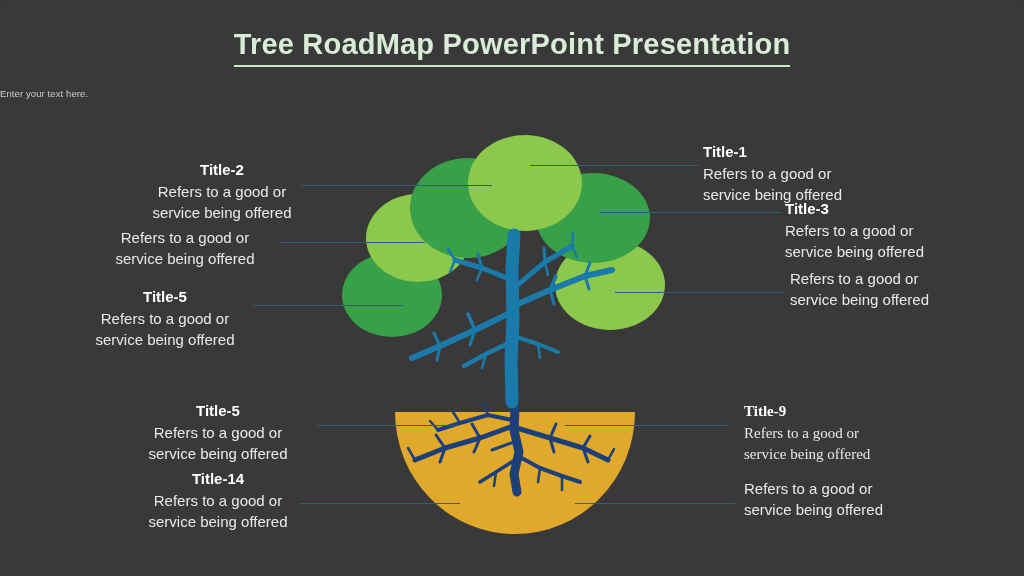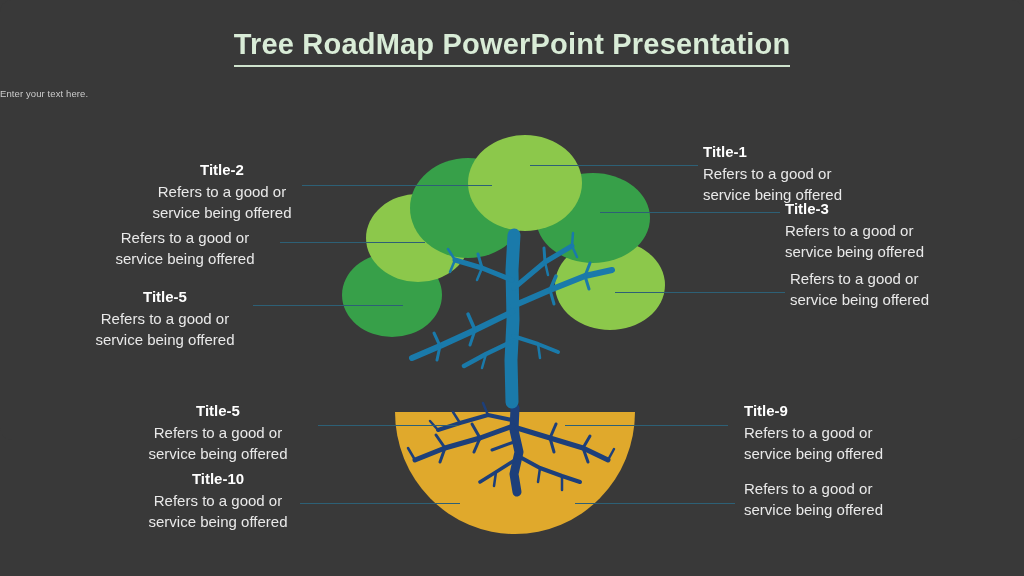--- a/index.html
+++ b/index.html
@@ -209,21 +209,21 @@
 
   <div class="callout right" style="left:785px; top:200px; width:140px;">
     <p class="c-title">Title-3</p>
     <p class="c-desc">Refers to a good or service being offered</p>
   </div>
 
   <div class="callout right" style="left:790px; top:269px; width:140px;">
     <p class="c-desc">Refers to a good or service being offered</p>
   </div>
 
-  <div class="callout right" style="left:744px; top:402px; width:140px;">
+  <div class="callout right" style="left:744px; top:402px; width:140px;font-family:Liberation Serif, serif;">
     <p class="c-title">Title-9</p>
     <p class="c-desc">Refers to a good or service being offered</p>
   </div>
 
   <div class="callout right" style="left:744px; top:479px; width:140px;">
     <p class="c-desc">Refers to a good or service being offered</p>
   </div>
 
   <div class="callout left" style="left:152px; top:161px; width:140px;">
     <p class="c-title">Title-2</p>
@@ -238,17 +238,17 @@
     <p class="c-title">Title-5</p>
     <p class="c-desc">Refers to a good or service being offered</p>
   </div>
 
   <div class="callout left" style="left:148px; top:402px; width:140px;">
     <p class="c-title">Title-5</p>
     <p class="c-desc">Refers to a good or service being offered</p>
   </div>
 
   <div class="callout left" style="left:148px; top:470px; width:140px;">
-    <p class="c-title">Title-10</p>
+    <p class="c-title">Title-14</p>
     <p class="c-desc">Refers to a good or service being offered</p>
   </div>
 
 </div>
 
 </body></html>

